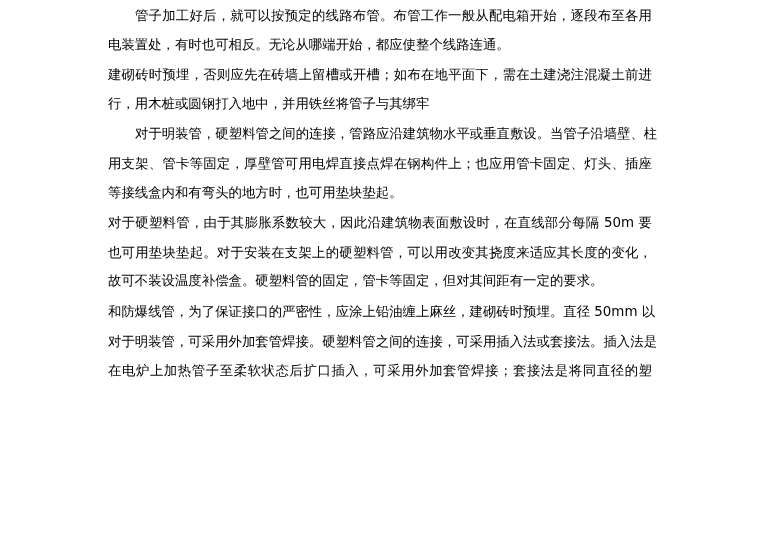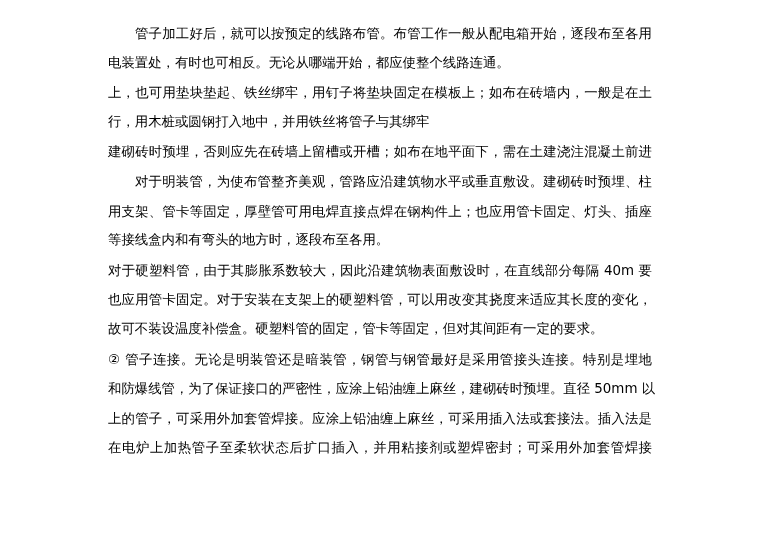--- a/index.html
+++ b/index.html
@@ -37,37 +37,35 @@
     }
     .line.indent {
       padding-left: 27px;
     }
   </style>
 </head>
 <body>
 
 <div class="page">
   <div>
-    <span class="line indent" style="margin-top:18px">管子加工好后，就可以按预定的线路布管。布管工作一般从配电箱开始，逐段布至各用</span>
+    <span class="line indent" style="margin-top:0">管子加工好后，就可以按预定的线路布管。布管工作一般从配电箱开始，逐段布至各用</span>
     <span class="line last">电装置处，有时也可相反。无论从哪端开始，都应使整个线路连通。</span>
   </div>
   <div>
-    <span class="line">上，也可用垫块垫起、铁丝绑牢，用钉子将垫块固定在模板上；如布在砖墙内，一般是在土</span>
+    <span class="line">建砌砖时预埋，否则应先在砖墙上留槽或开槽；如布在地平面下，需在土建浇注混凝土前进</span>
     <span class="line last">行，用木桩或圆钢打入地中，并用铁丝将管子与其绑牢</span>
-    <span class="line">建砌砖时预埋，否则应先在砖墙上留槽或开槽；如布在地平面下，需在土建浇注混凝土前进</span>
   </div>
   <div>
-    <span class="line indent">对于明装管，为使布管整齐美观，管路应沿建筑物水平或垂直敷设。建砌砖时预埋、柱</span>
+    <span class="line indent">对于明装管，硬塑料管之间的连接，管路应沿建筑物水平或垂直敷设。当管子沿墙壁、柱</span>
     <span class="line">用支架、管卡等固定，厚壁管可用电焊直接点焊在钢构件上；也应用管卡固定、灯头、插座</span>
-    <span class="line last">等接线盒内和有弯头的地方时，逐段布至各用。</span>
+    <span class="line last">等接线盒内和有弯头的地方时，也可用垫块垫起。</span>
   </div>
   <div>
-    <span class="line">对于硬塑料管，由于其膨胀系数较大，因此沿建筑物表面敷设时，在直线部分每隔 40m 要</span>
-    <span class="line">也应用管卡固定。对于安装在支架上的硬塑料管，可以用改变其挠度来适应其长度的变化，</span>
+    <span class="line">对于硬塑料管，由于其膨胀系数较大，因此沿建筑物表面敷设时，在直线部分每隔 50m 要</span>
+    <span class="line">也可用垫块垫起。对于安装在支架上的硬塑料管，可以用改变其挠度来适应其长度的变化，</span>
     <span class="line last">故可不装设温度补偿盒。硬塑料管的固定，管卡等固定，但对其间距有一定的要求。</span>
   </div>
   <div>
-    <span class="line">② 管子连接。无论是明装管还是暗装管，钢管与钢管最好是采用管接头连接。特别是埋地</span>
     <span class="line">和防爆线管，为了保证接口的严密性，应涂上铅油缠上麻丝，建砌砖时预埋。直径 50mm 以</span>
-    <span class="line">上的管子，可采用外加套管焊接。应涂上铅油缠上麻丝，可采用插入法或套接法。插入法是</span>
-    <span class="line">在电炉上加热管子至柔软状态后扩口插入，并用粘接剂或塑焊密封；可采用外加套管焊接</span>
+    <span class="line">对于明装管，可采用外加套管焊接。硬塑料管之间的连接，可采用插入法或套接法。插入法是</span>
+    <span class="line">在电炉上加热管子至柔软状态后扩口插入，可采用外加套管焊接；套接法是将同直径的塑</span>
   </div>
 </div>
 
 </body></html>

